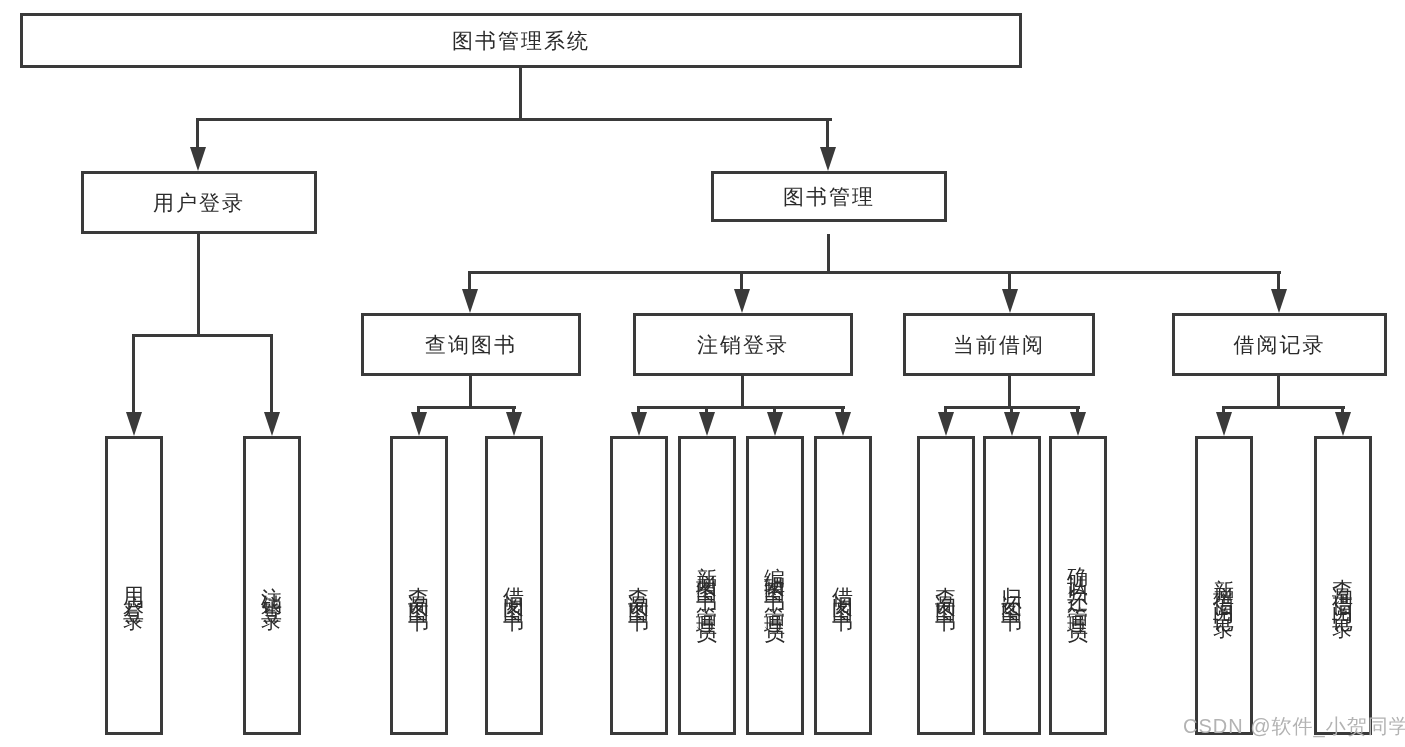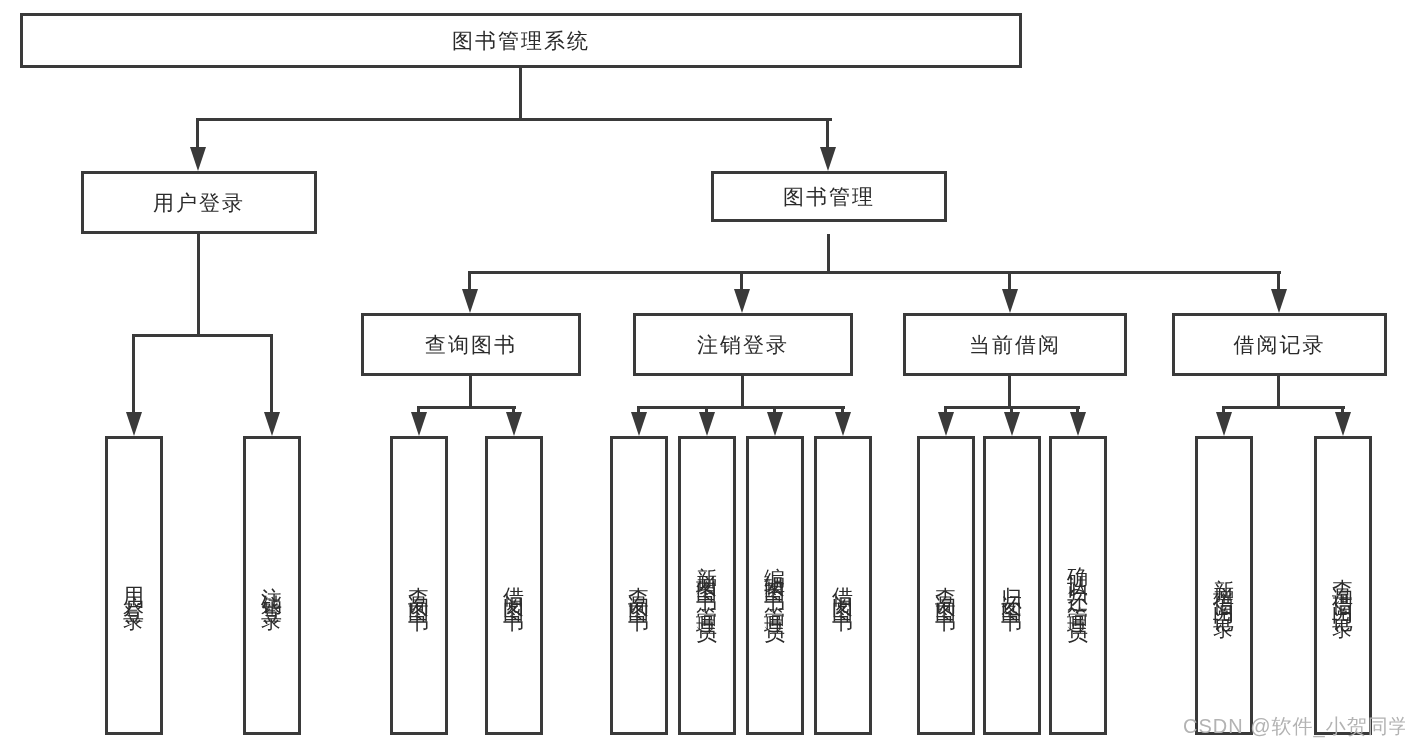--- a/index.html
+++ b/index.html
@@ -46,21 +46,21 @@
   <div class="ah" style="left:462px;top:289px"></div>
   <div class="vl" style="left:740px;top:271px;height:20px"></div>
   <div class="ah" style="left:734px;top:289px"></div>
   <div class="vl" style="left:1008px;top:271px;height:20px"></div>
   <div class="ah" style="left:1002px;top:289px"></div>
   <div class="vl" style="left:1277px;top:271px;height:20px"></div>
   <div class="ah" style="left:1271px;top:289px"></div>
 
   <div class="node hn" style="left:361px;top:313px;width:220px;height:63px">查询图书</div>
   <div class="node hn" style="left:633px;top:313px;width:220px;height:63px">注销登录</div>
-  <div class="node hn" style="left:903px;top:313px;width:224px;height:63px">当前借阅</div>
+  <div class="node hn" style="left:903px;top:313px;width:192px;height:63px">当前借阅</div>
   <div class="node hn" style="left:1172px;top:313px;width:215px;height:63px">借阅记录</div>
 
   <div class="vl" style="left:469px;top:376px;height:32px"></div>
   <div class="hl" style="left:417px;top:406px;width:99px"></div>
   <div class="vl" style="left:417px;top:406px;height:10px"></div>
   <div class="ah" style="left:411px;top:412px"></div>
   <div class="vl" style="left:512px;top:406px;height:10px"></div>
   <div class="ah" style="left:506px;top:412px"></div>
 
   <div class="vl" style="left:741px;top:376px;height:32px"></div>

